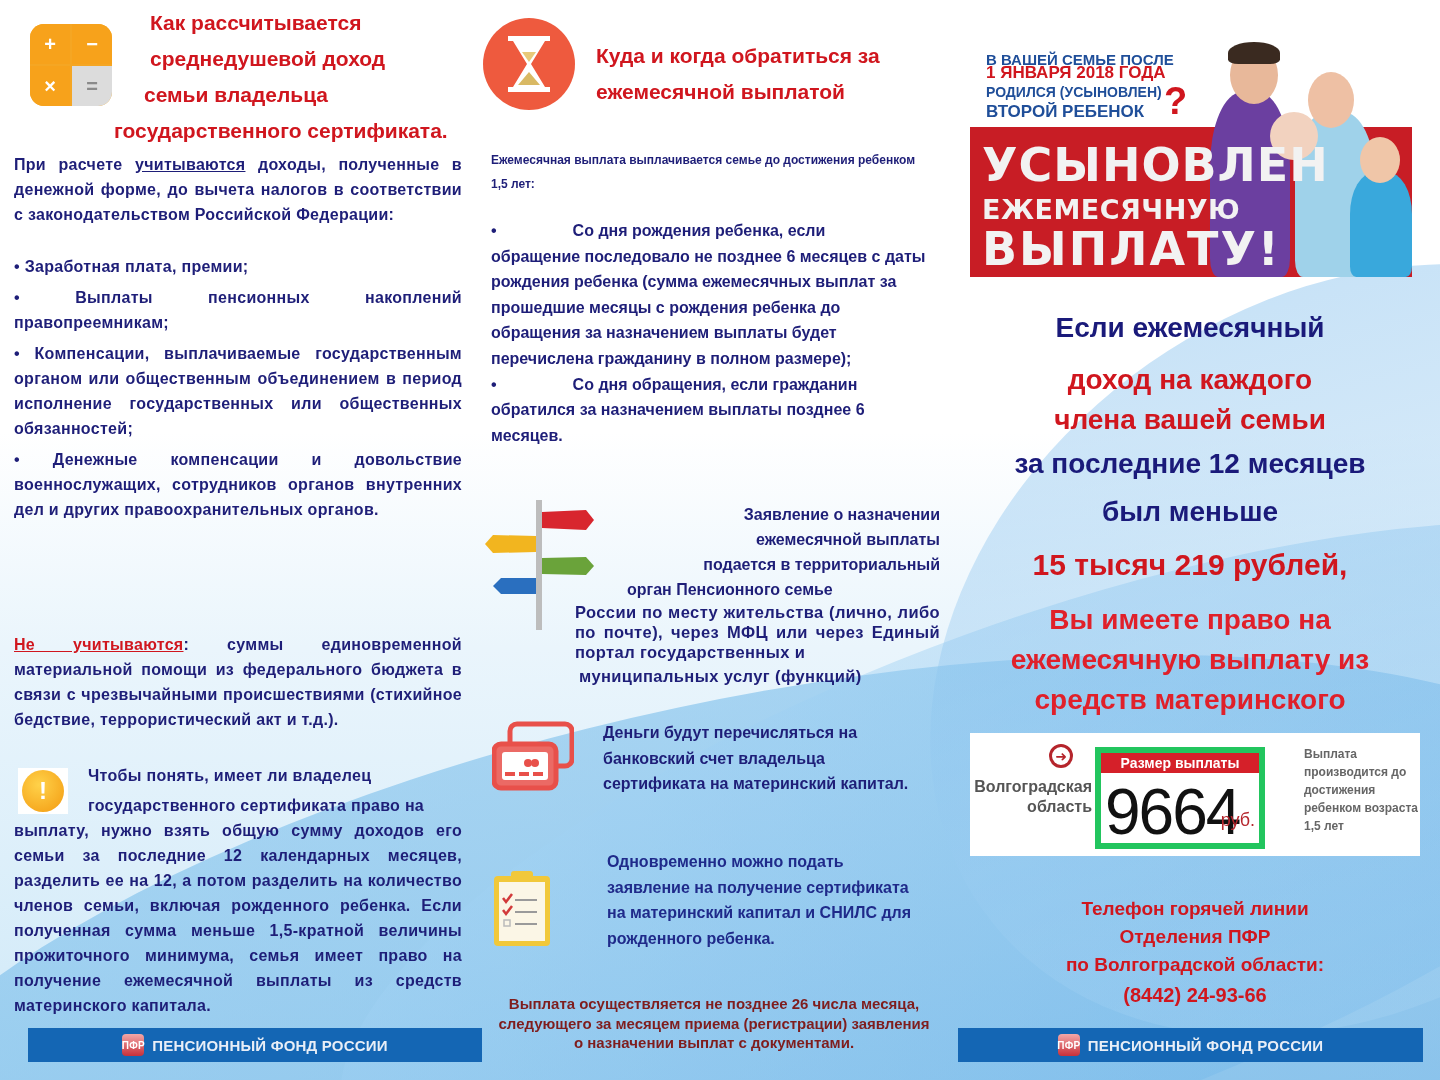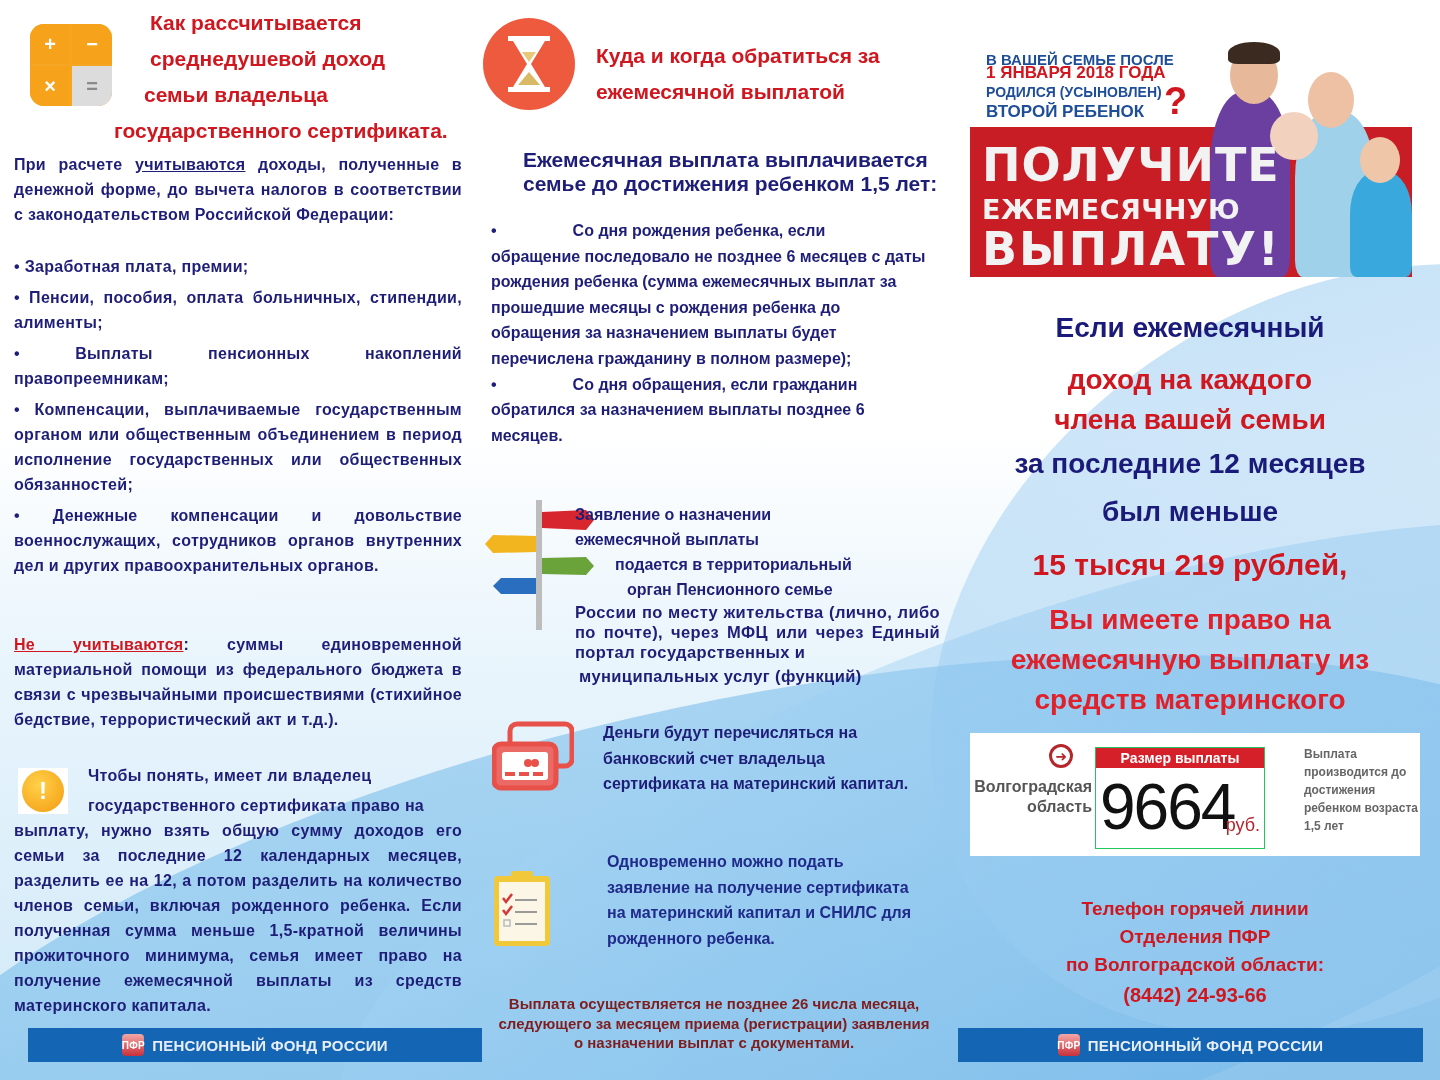--- a/index.html
+++ b/index.html
@@ -82,28 +82,28 @@
     background: linear-gradient(180deg,#f3a7a7,#c8303a);
     color:#fff; font-size:10px; display:flex; align-items:center; justify-content:center;
   }
 
   
   .hourglass {
     position:absolute; left:483px; top:18px; width:92px; height:92px; border-radius:50%;
     background:#ee5a3e; display:flex; align-items:center; justify-content:center;
   }
   .c2-title { position:absolute; left:596px; top:38px; font-size:21px; line-height:36px; color:#d0161e; white-space:nowrap; }
-  .c2-intro { position:absolute; left:491px; top:148px; width:430px; font-size:21px; line-height:24px;margin-left:32px; }
+  .c2-intro { position:absolute; left:491px; top:148px; width:430px; font-size:12px; line-height:24px; }
   .c2-bullets { position:absolute; left:491px; top:218px; width:440px; font-size:16px; line-height:25.6px; }
   .c2-bullets .tab { display:inline-block; width:76px; }
   .signpost { position:absolute; left:485px; top:500px; width:110px; height:130px; }
   .post { position:absolute; left:51px; top:0; width:6px; height:130px; background:#bdbdbd; }
   .sign { position:absolute; height:18px; }
   .apply { position:absolute; left:575px; top:502px; width:365px; font-size:16px; line-height:25px; }
-  .apply .c { text-align:left; }
+  .apply .c { text-align:right; }
   .apply .rest { font-size:16.5px; line-height:20px; letter-spacing:0.4px; }
   .card-icon { position:absolute; left:492px; top:720px; width:82px; height:72px; }
   .money { position:absolute; left:603px; top:720px; width:320px; font-size:16px; line-height:25.5px; }
   .clip-icon { position:absolute; left:493px; top:868px; width:58px; height:80px; }
   .simul { position:absolute; left:607px; top:849px; width:320px; font-size:16px; line-height:25.7px; }
   .pay-date { position:absolute; left:492px; top:994px; width:444px; text-align:center; font-size:15px; line-height:19.5px; color:#7f1d1d; }
 
   
   .banner {
     position:absolute; left:970px; top:30px; width:442px; height:247px; background:#fff; overflow:hidden;
@@ -130,21 +130,21 @@
   .cond6 { top:600px; font-size:28px; color:#e0202a; line-height:40px; }
 
   .amount-box {
     position:absolute; left:970px; top:733px; width:450px; height:123px; background:#fff;
   }
   .region-icon {
     position:absolute; left:79px; top:11px; width:24px; height:24px; border-radius:50%;
     border:3px solid #b5252c; color:#b5252c; font-size:14px; display:flex; align-items:center; justify-content:center;
   }
   .region { position:absolute; left:2px; top:44px; width:120px; text-align:right; font-size:16px; line-height:20px; color:#555; }
-  .amt-frame { position:absolute; left:125px; top:14px; width:170px; height:102px; border:1px solid #22c55e; }
+  .amt-frame { position:absolute; left:125px; top:14px; width:170px; height:102px; border:6px solid #22c55e; }
   .amt-head { position:absolute; left:0; top:0; width:100%; height:20px; background:#d52029; color:#fff; font-size:14px; text-align:center; line-height:20px; }
   .amt-num { position:absolute; left:4px; top:22px; font-family:"Liberation Sans", sans-serif; font-weight:normal; font-size:64px; color:#111; letter-spacing:-2px; }
   .amt-cur { position:absolute; right:4px; bottom:12px; font-size:18px; color:#b5252c; font-weight:normal; }
   .amt-note { position:absolute; left:334px; top:12px; width:115px; font-size:12px; line-height:18px; color:#666; }
 
   .hotline { position:absolute; left:960px; top:895px; width:470px; text-align:center; font-size:19px; line-height:28px; color:#d0161e; }
 </style>
 </head>
 <body>
 
@@ -163,21 +163,20 @@
     <span class="l1">Как рассчитывается</span>
     <span class="l2">среднедушевой доход</span>
     <span class="l3">семьи владельца</span>
     <span class="l4">государственного сертификата.</span>
   </h1>
 
   <p class="p-intro body-text just navy"><span>При расчете </span><span class="u">учитываются</span><span> доходы, полученные в денежной форме, до вычета налогов в соответствии с законодательством Российской Федерации:</span></p>
 
   <div class="bullets1 body-text navy">
     <p class="b just">• Заработная плата, премии;</p>
-    <p class="b just">• Пенсии, пособия, оплата больничных, стипендии, алименты;</p>
     <p class="b just">• Выплаты пенсионных накоплений правопреемникам;</p>
     <p class="b just">• Компенсации, выплачиваемые государственным органом или общественным объединением в период исполнение государственных или общественных обязанностей;</p>
     <p class="b just">• Денежные компенсации и довольствие военнослужащих, сотрудников органов внутренних дел и других правоохранительных органов.</p>
   </div>
 
   <p class="not-counted body-text just navy"><span class="lead">Не учитываются</span><span>: суммы единовременной материальной помощи из федерального бюджета в связи с чрезвычайными происшествиями (стихийное бедствие, террористический акт и т.д.).</span></p>
 
   <div class="warn-icon">
       <div>!</div>
     </div>
@@ -280,21 +279,21 @@
     <div class="person" style="left:10px; top:50px; width:80px; height:185px; background:#6b3fa0;"></div>
     <div class="person" style="left:30px; top:4px; width:48px; height:58px; background:#e8b89a; border-radius:50%;"></div>
     <div class="person" style="left:28px; top:0; width:52px; height:22px; background:#3a2a20; border-radius:50% 50% 20% 20%;"></div>
     <div class="person" style="left:95px; top:70px; width:80px; height:165px; background:#9fd2ea;"></div>
     <div class="person" style="left:108px; top:30px; width:46px; height:56px; background:#eec0a4; border-radius:50%;"></div>
     <div class="person" style="left:100px; top:22px; width:60px; height:80px; background:#c26a36; border-radius:50% 50% 30% 30%; z-index:-1;"></div>
     <div class="person" style="left:70px; top:70px; width:48px; height:48px; background:#f2d2bf; border-radius:50%;"></div>
     <div class="person" style="left:150px; top:130px; width:62px; height:105px; background:#39a8dc;"></div>
     <div class="person" style="left:160px; top:95px; width:40px; height:46px; background:#f0c6a8; border-radius:50%;"></div>
   </div>
-  <div class="big big1">ПОЛУЧИТЕ</div>
+  <div class="big big1">УСЫНОВЛЕН</div>
   <div class="big big2">ЕЖЕМЕСЯЧНУЮ</div>
   <div class="big big3">ВЫПЛАТУ!</div>
 </div>
 
 <div>
   <p class="cond cond1">Если ежемесячный</p>
   <p class="cond cond2"><span>доход на каждого</span><br><span>члена вашей семьи</span></p>
   <p class="cond cond3">за последние 12 месяцев</p>
   <p class="cond cond4">был меньше</p>
   <p class="cond cond5">15 тысяч 219 рублей,</p>

